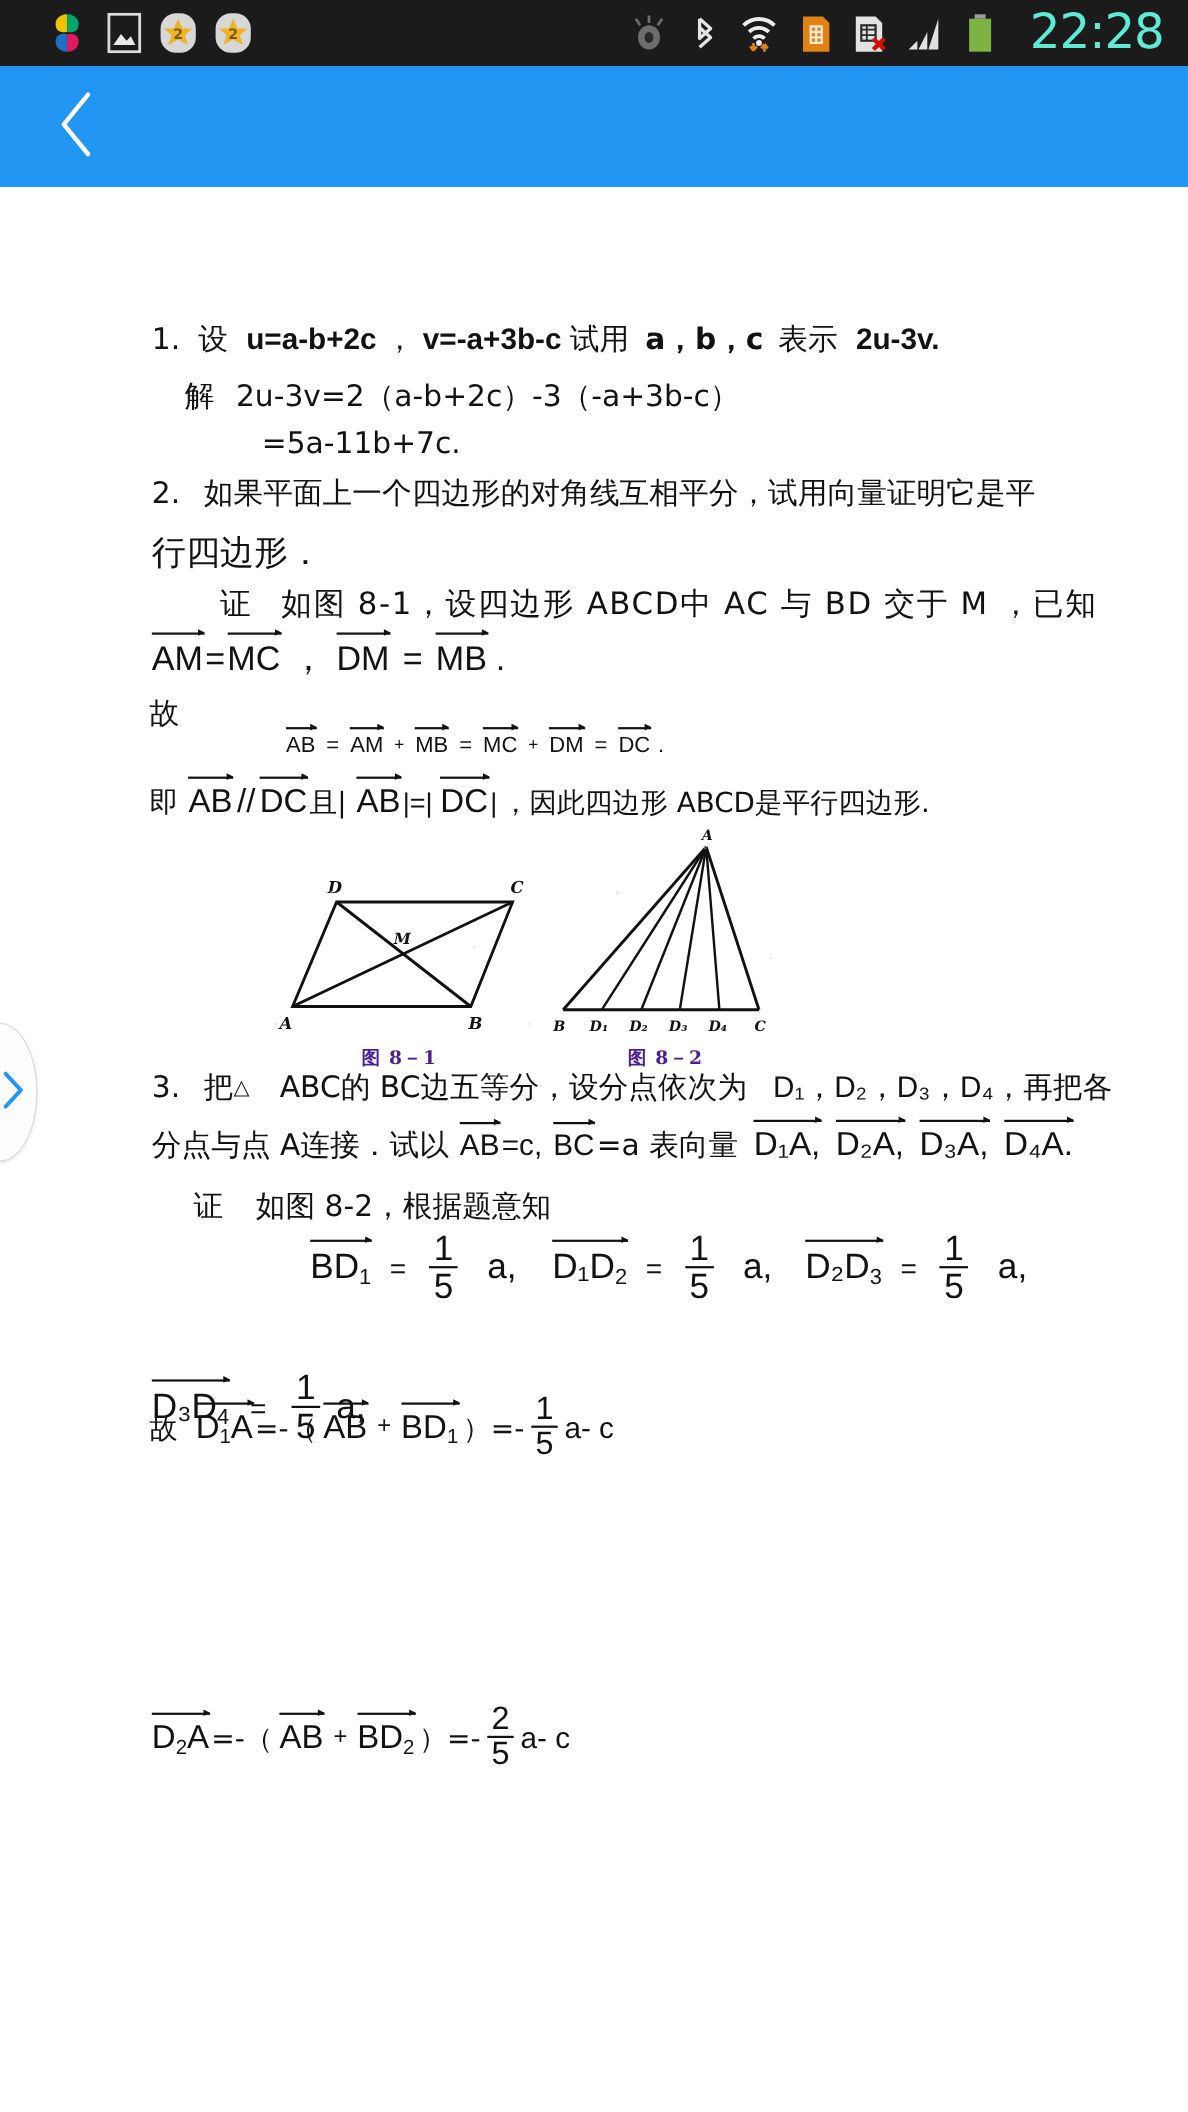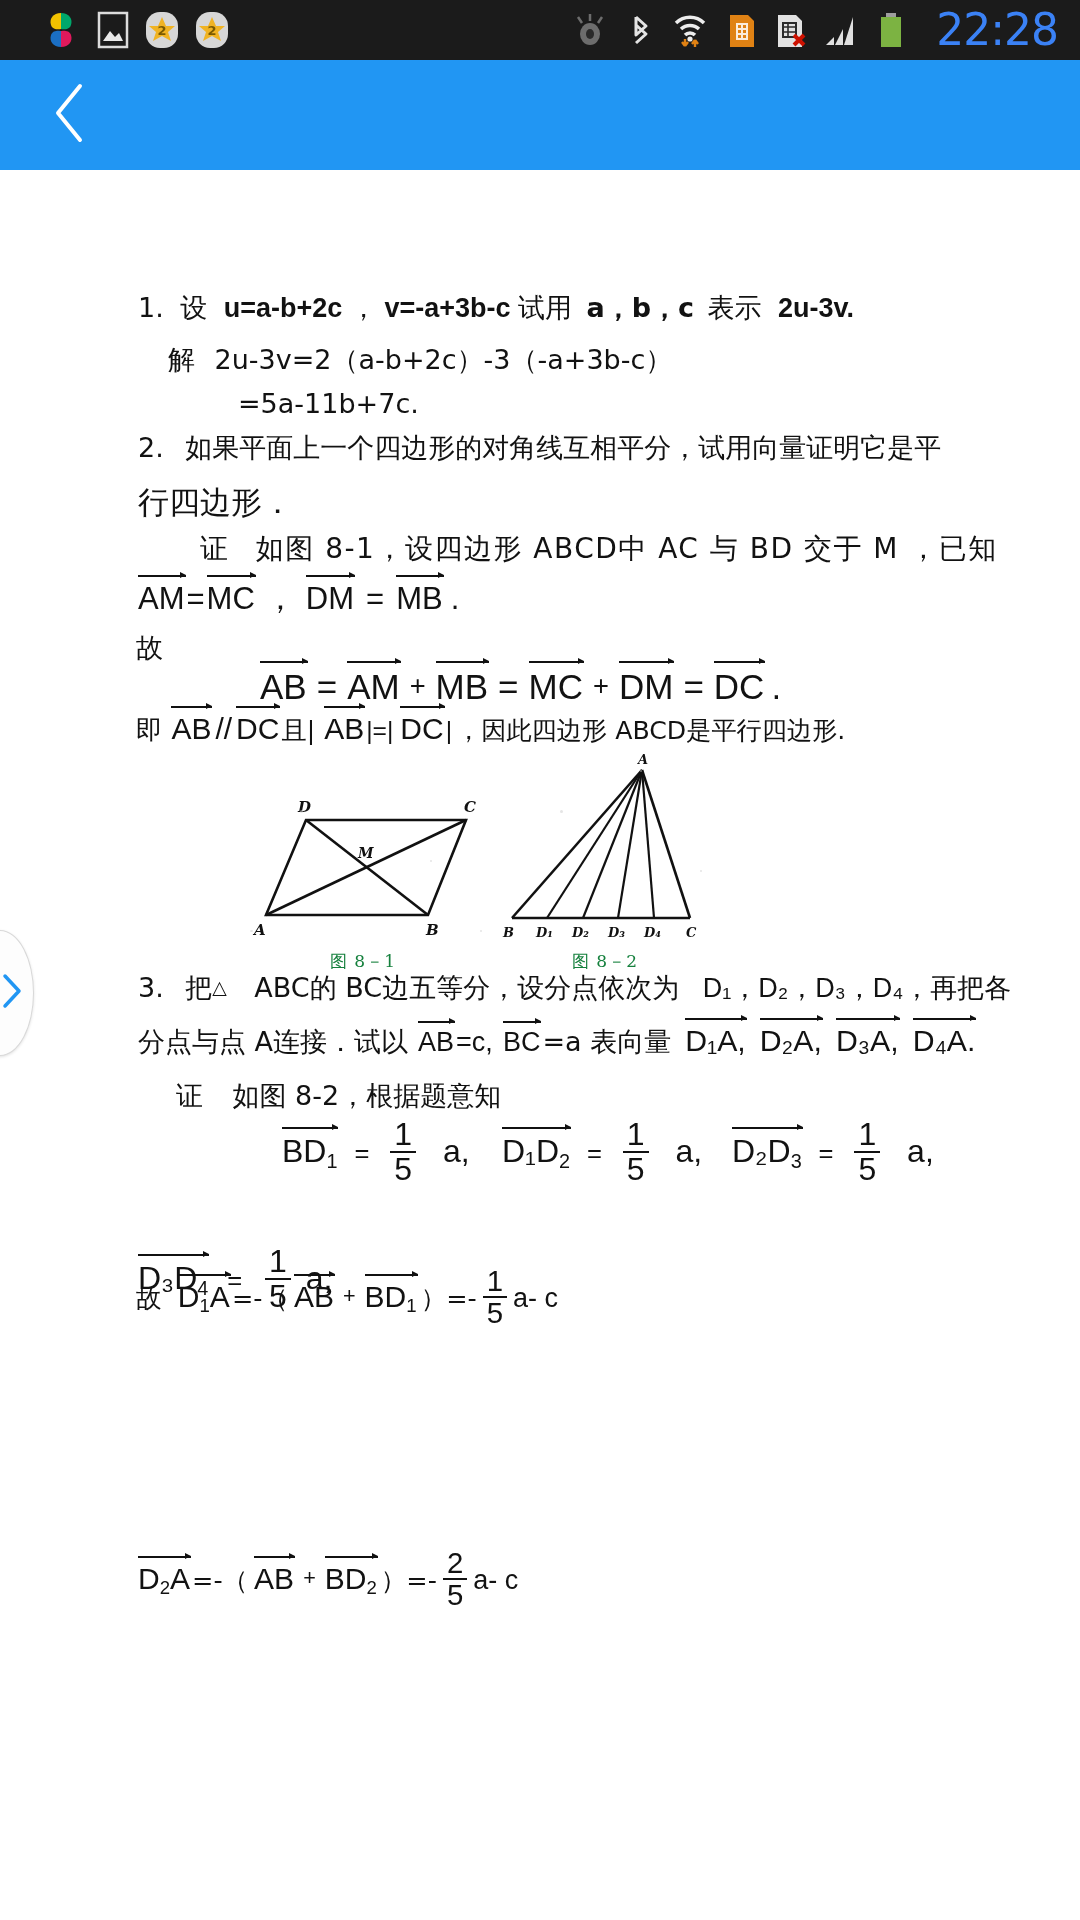--- a/index.html
+++ b/index.html
@@ -16,21 +16,21 @@
     height:60px;width:1080px;
     background:#1b1b1b;
     display:flex;align-items:center;
     box-sizing:border-box;
     padding:0 22px 0 40px;
   }
   .sb-left{display:flex;align-items:center;gap:14px;}
   .sb-right{display:flex;align-items:center;gap:16px;margin-left:auto;}
   .sb-icon{display:flex;align-items:center;justify-content:center;}
   .sb-clock{
-    color:#3b82f6;font-size:44px;letter-spacing:-1px;
+    color:#5eead4;font-size:44px;letter-spacing:-1px;
     font-family:"DejaVu Sans",sans-serif;margin-left:14px;
     line-height:1;
   }
 
   
   .appbar{
     height:110px;width:1080px;
     background:#2196f3;
     position:relative;
     display:flex;align-items:center;
@@ -105,21 +105,21 @@
     margin:0 6px;position:relative;top:-2px;
   }
   .frac .num{display:block;padding:0 4px;}
   .frac .den{display:block;padding:0 4px;border-top:2px solid #111;}
 
   
   .fig{position:absolute;}
   .figcap{
     position:absolute;text-align:center;
     font-family:"DejaVu Serif",serif;
-    font-size:17px;color:#15803d;font-weight:normal;
+    font-size:17px;color:#4c1d95;font-weight:bold;
     letter-spacing:1px;
   }
   .speck{position:absolute;border-radius:50%;background:#cfcfcf;opacity:.55;}
 </style>
 </head>
 <body>
 
 <div class="statusbar">
   <div class="sb-left">
 
@@ -279,21 +279,21 @@
       <span class="cn">证</span>
       <span class="cn" style="margin-left:20px;letter-spacing:1.5px;">如图 8-1，设四边形 ABCD中 AC 与 BD 交于 M ，已知</span>
     </div>
 
     <div class="line" style="left:136px;top:408px;font-size:31px;">
       <span class="vec">AM</span><span>=</span><span class="vec">MC</span><span class="cn" style="margin:0 8px;">，</span><span class="vec">DM</span><span style="margin:0 10px;">=</span><span class="vec">MB</span><span style="margin-left:6px;">.</span>
     </div>
 
     <div class="line cn" style="left:136px;top:460px;font-size:27px;">故</div>
 
-    <div class="line" style="left:258px;top:495px;font-size:35px;">
+    <div class="line" style="left:258px;top:495px;font-size:20px;">
       <span class="vec">AB</span><span style="margin:0 8px;">=</span><span class="vec">AM</span><span style="margin:0 8px;font-size:.78em;vertical-align:.15em;">+</span><span class="vec">MB</span><span style="margin:0 8px;">=</span><span class="vec">MC</span><span style="margin:0 8px;font-size:.78em;vertical-align:.15em;">+</span><span class="vec">DM</span><span style="margin:0 8px;">=</span><span class="vec">DC</span><span style="margin-left:5px;">.</span>
     </div>
 
     <div class="line" style="left:136px;top:540px;font-size:30px;">
       <span class="cn" style="font-size:.88em;">即</span><span class="vec" style="margin-left:9px;">AB</span><span style="margin:0 2px;">//</span><span class="vec">DC</span><span class="cn" style="font-size:.84em;">且|</span><span class="vec" style="margin-left:9px;">AB</span><span style="font-size:.82em;">|=|</span><span class="vec" style="margin-left:7px;">DC</span><span style="font-size:.82em;">|</span><span class="cn" style="font-size:.84em;margin-left:4px;">，因此四边形 ABCD是平行四边形.</span>
     </div>
 
     <div class="fig" style="left:238px;top:620px;width:250px;height:160px;">
       <svg width="250" height="160" viewBox="0 0 250 160">
         <polygon points="28,125 68,30 228,30 190,125" fill="none" stroke="#111" stroke-width="2.6"></polygon>

